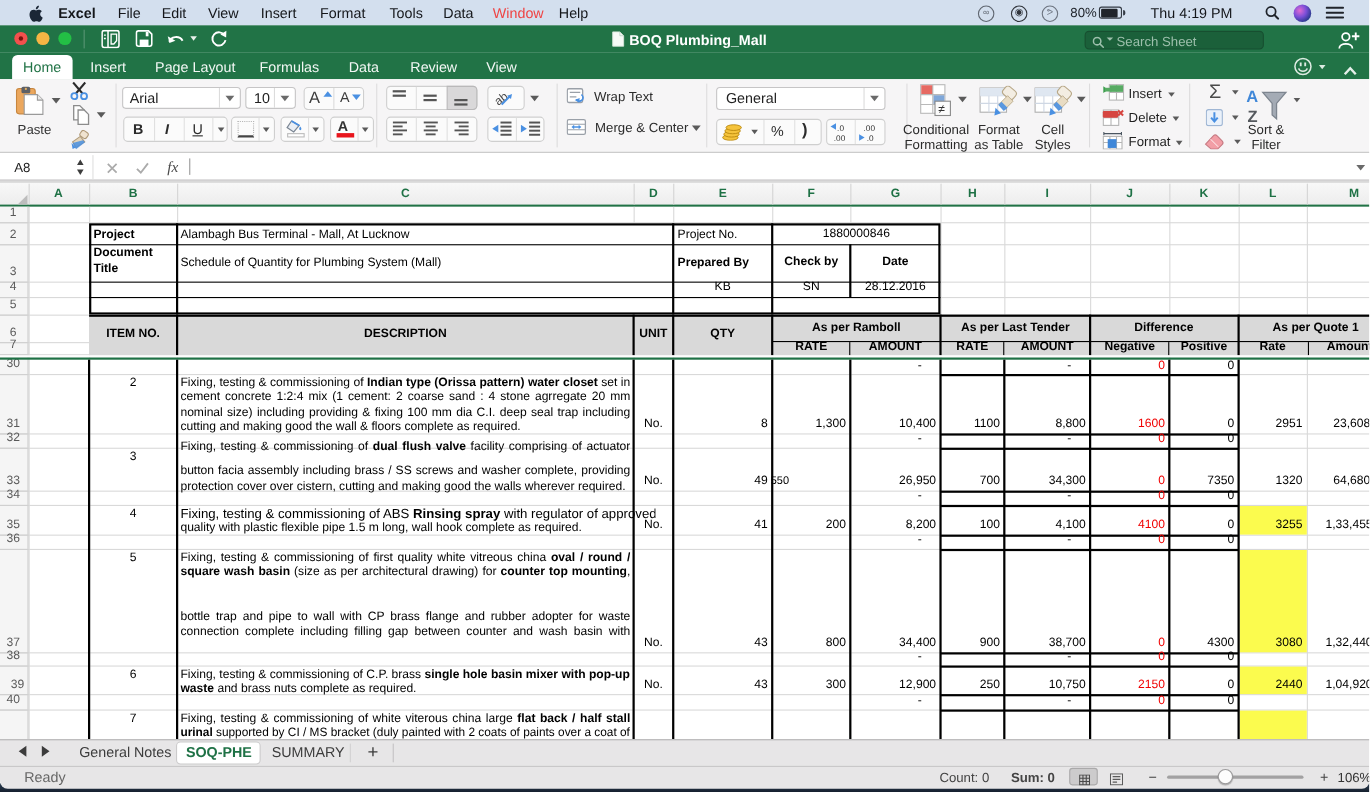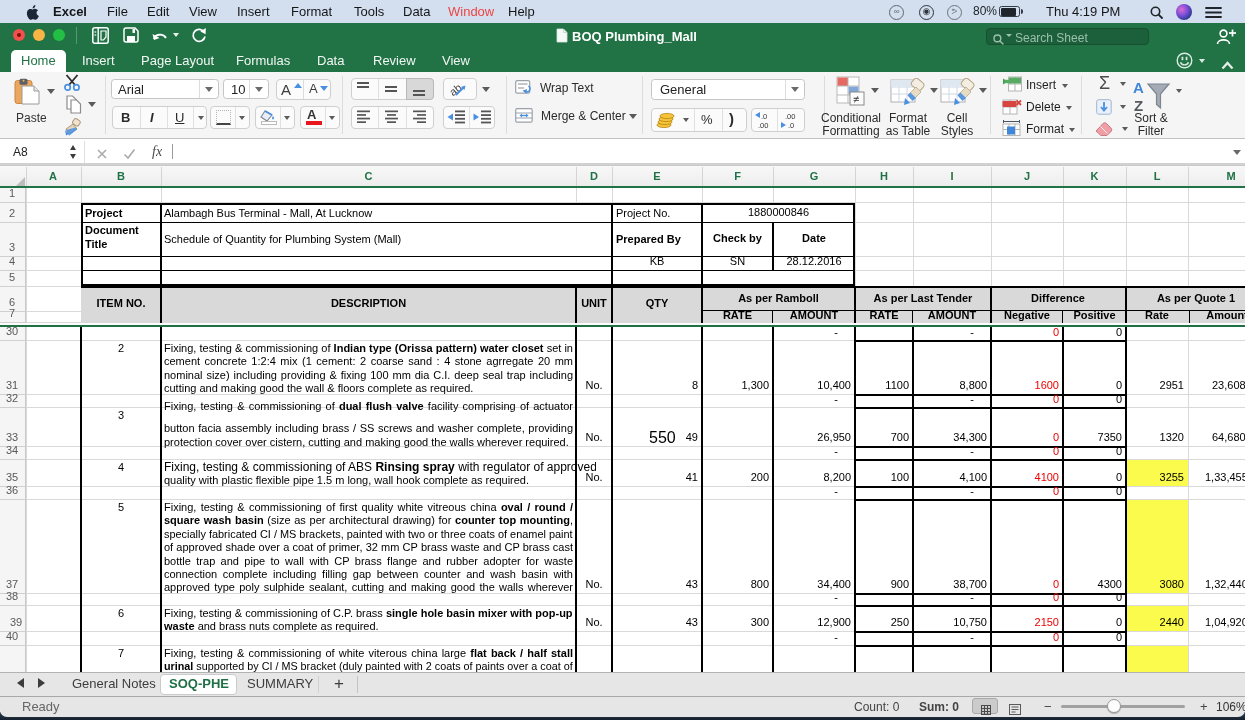--- a/index.html
+++ b/index.html
@@ -594,25 +594,22 @@
 <div style="position:absolute;left:164px;top:355.4px;width:409px;height:13.4px;font-size:11px;line-height:13.4px;white-space:nowrap;text-align:justify;text-align-last:justify;overflow:hidden;">cement concrete 1:2:4 mix (1 cement: 2 coarse sand : 4 stone agrregate 20 mm</div>
 <div style="position:absolute;left:164px;top:368.8px;width:409px;height:13.4px;font-size:11px;line-height:13.4px;white-space:nowrap;text-align:justify;text-align-last:justify;overflow:hidden;">nominal size) including providing &amp; fixing 100 mm dia C.I. deep seal trap including</div>
 <div style="position:absolute;left:164px;top:382.2px;width:409px;height:13.4px;font-size:11px;line-height:13.4px;white-space:nowrap;overflow:hidden;">cutting and making good the wall &amp; floors complete as required.</div>
 <div style="position:absolute;left:164px;top:400px;width:409px;height:13.4px;font-size:11px;line-height:13.4px;white-space:nowrap;text-align:justify;text-align-last:justify;overflow:hidden;">Fixing, testing &amp; commissioning of <b>dual flush valve</b> facility comprising of actuator</div>
 <div style="position:absolute;left:164px;top:422.4px;width:409px;height:13.4px;font-size:11px;line-height:13.4px;white-space:nowrap;text-align:justify;text-align-last:justify;overflow:hidden;">button facia assembly including brass / SS screws and washer complete, providing</div>
 <div style="position:absolute;left:164px;top:435.8px;width:409px;height:13.4px;font-size:11px;line-height:13.4px;white-space:nowrap;overflow:hidden;">protection cover over cistern, cutting and making good the walls wherever required.</div>
 <div style="position:absolute;left:164px;top:461.0px;width:432px;height:13.4px;font-size:12px;line-height:13.4px;white-space:nowrap;text-align:justify;text-align-last:justify;overflow:hidden;">Fixing, testing &amp; commissioning of ABS <b>Rinsing spray</b> with regulator of approved</div>
 <div style="position:absolute;left:164px;top:474.4px;width:409px;height:13.4px;font-size:11px;line-height:13.4px;white-space:nowrap;overflow:hidden;">quality with plastic flexible pipe 1.5 m long, wall hook complete as required.</div>
 <div style="position:absolute;left:164px;top:514.4px;width:409px;height:13.4px;font-size:11px;line-height:13.4px;white-space:nowrap;text-align:justify;text-align-last:justify;overflow:hidden;"><b>square wash basin</b> (size as per architectural drawing) for <b>counter top mounting</b>,</div>
 <div style="position:absolute;left:164px;top:501.0px;width:409px;height:13.4px;font-size:11px;line-height:13.4px;white-space:nowrap;text-align:justify;text-align-last:justify;overflow:hidden;">Fixing, testing &amp; commissioning of first quality white vitreous china <b>oval / round /</b></div>
-<div style="position:absolute;left:164px;top:527.8px;width:410px;height:13.4px;font-size:11px;line-height:13.4px;white-space:nowrap;"><span style="display:inline-block;transform:scaleX(0.993);transform-origin:0 0;white-space:nowrap;">specially fabricated CI / MS brackets, painted with two or three coats of enamel paint</span></div>
-<div style="position:absolute;left:164px;top:541.2px;width:409px;height:13.4px;font-size:11px;line-height:13.4px;white-space:nowrap;text-align:justify;text-align-last:justify;overflow:hidden;">of approved shade over a coat of primer, 32 mm CP brass waste and CP brass cast</div>
 <div style="position:absolute;left:164px;top:554.6px;width:409px;height:13.4px;font-size:11px;line-height:13.4px;white-space:nowrap;text-align:justify;text-align-last:justify;overflow:hidden;">bottle trap and pipe to wall with CP brass flange and rubber adopter for waste</div>
 <div style="position:absolute;left:164px;top:568.0px;width:409px;height:13.4px;font-size:11px;line-height:13.4px;white-space:nowrap;text-align:justify;text-align-last:justify;overflow:hidden;">connection complete including filling gap between counter and wash basin with</div>
-<div style="position:absolute;left:164px;top:581.4px;width:409px;height:13.4px;font-size:11px;line-height:13.4px;white-space:nowrap;text-align:justify;text-align-last:justify;overflow:hidden;">approved type poly sulphide sealant, cutting and making good the walls wherever</div>
 <div style="position:absolute;left:164px;top:607.0px;width:410px;height:13.4px;font-size:11px;line-height:13.4px;white-space:nowrap;"><span style="display:inline-block;transform:scaleX(0.998);transform-origin:0 0;white-space:nowrap;">Fixing, testing &amp; commissioning of C.P. brass <b>single hole basin mixer with pop-up</b></span></div>
 <div style="position:absolute;left:164px;top:620.4px;width:409px;height:13.4px;font-size:11px;line-height:13.4px;white-space:nowrap;overflow:hidden;"><b>waste</b> and brass nuts complete as required.</div>
 <div style="position:absolute;left:164px;top:647.0px;width:409px;height:13.4px;font-size:11px;line-height:13.4px;white-space:nowrap;text-align:justify;text-align-last:justify;overflow:hidden;">Fixing, testing &amp; commissioning of white viterous china large <b>flat back / half stall</b></div>
 <div style="position:absolute;left:164px;top:660.4px;width:410px;height:13.4px;font-size:11px;line-height:13.4px;white-space:nowrap;"><span style="display:inline-block;transform:scaleX(0.98);transform-origin:0 0;white-space:nowrap;"><b>urinal</b> supported by CI / MS bracket (duly painted with 2 coats of paints over a coat of</span></div>
 <div style="position:absolute;left:91px;top:342px;width:60px;height:13px;text-align:center;font-size:11px;line-height:13px;">2</div>
 <div style="position:absolute;left:91px;top:409px;width:60px;height:13px;text-align:center;font-size:11px;line-height:13px;">3</div>
 <div style="position:absolute;left:91px;top:461px;width:60px;height:13px;text-align:center;font-size:11px;line-height:13px;">4</div>
 <div style="position:absolute;left:91px;top:501px;width:60px;height:13px;text-align:center;font-size:11px;line-height:13px;">5</div>
 <div style="position:absolute;left:91px;top:607px;width:60px;height:13px;text-align:center;font-size:11px;line-height:13px;">6</div>
 <div style="position:absolute;left:91px;top:647px;width:60px;height:13px;text-align:center;font-size:11px;line-height:13px;">7</div>
@@ -621,21 +618,21 @@
 <div style="position:absolute;left:649px;top:379px;width:120px;height:13px;font-size:11px;line-height:13px;text-align:right;color:#000;">1,300</div>
 <div style="position:absolute;left:731px;top:379px;width:120px;height:13px;font-size:11px;line-height:13px;text-align:right;color:#000;">10,400</div>
 <div style="position:absolute;left:789px;top:379px;width:120px;height:13px;font-size:11px;line-height:13px;text-align:right;color:#000;">1100</div>
 <div style="position:absolute;left:867px;top:379px;width:120px;height:13px;font-size:11px;line-height:13px;text-align:right;color:#000;">8,800</div>
 <div style="position:absolute;left:939px;top:379px;width:120px;height:13px;font-size:11px;line-height:13px;text-align:right;color:#f00000;">1600</div>
 <div style="position:absolute;left:1002px;top:379px;width:120px;height:13px;font-size:11px;line-height:13px;text-align:right;color:#000;">0</div>
 <div style="position:absolute;left:1064px;top:379px;width:120px;height:13px;font-size:11px;line-height:13px;text-align:right;color:#000;">2951</div>
 <div style="position:absolute;left:1212px;top:379px;width:80px;height:13px;font-size:11px;line-height:13px;">23,608</div>
 <div style="position:absolute;left:534px;top:431px;width:120px;height:13px;font-size:11px;line-height:13px;text-align:center;color:#000;font-weight:normal;">No.</div>
 <div style="position:absolute;left:578px;top:431px;width:120px;height:13px;font-size:11px;line-height:13px;text-align:right;color:#000;">49</div>
-<div style="position:absolute;left:649px;top:431px;width:120px;height:13px;font-size:16px;line-height:13px;text-align:left;color:#000;">550</div>
+<div style="position:absolute;left:649px;top:431px;width:120px;height:13px;font-size:10px;line-height:13px;text-align:center;color:#000;">550</div>
 <div style="position:absolute;left:731px;top:431px;width:120px;height:13px;font-size:11px;line-height:13px;text-align:right;color:#000;">26,950</div>
 <div style="position:absolute;left:789px;top:431px;width:120px;height:13px;font-size:11px;line-height:13px;text-align:right;color:#000;">700</div>
 <div style="position:absolute;left:867px;top:431px;width:120px;height:13px;font-size:11px;line-height:13px;text-align:right;color:#000;">34,300</div>
 <div style="position:absolute;left:939px;top:431px;width:120px;height:13px;font-size:11px;line-height:13px;text-align:right;color:#f00000;">0</div>
 <div style="position:absolute;left:1002px;top:431px;width:120px;height:13px;font-size:11px;line-height:13px;text-align:right;color:#000;">7350</div>
 <div style="position:absolute;left:1064px;top:431px;width:120px;height:13px;font-size:11px;line-height:13px;text-align:right;color:#000;">1320</div>
 <div style="position:absolute;left:1212px;top:431px;width:80px;height:13px;font-size:11px;line-height:13px;">64,680</div>
 <div style="position:absolute;left:534px;top:471px;width:120px;height:13px;font-size:11px;line-height:13px;text-align:center;color:#000;font-weight:normal;">No.</div>
 <div style="position:absolute;left:578px;top:471px;width:120px;height:13px;font-size:11px;line-height:13px;text-align:right;color:#000;">41</div>
 <div style="position:absolute;left:649px;top:471px;width:120px;height:13px;font-size:11px;line-height:13px;text-align:right;color:#000;">200</div>

